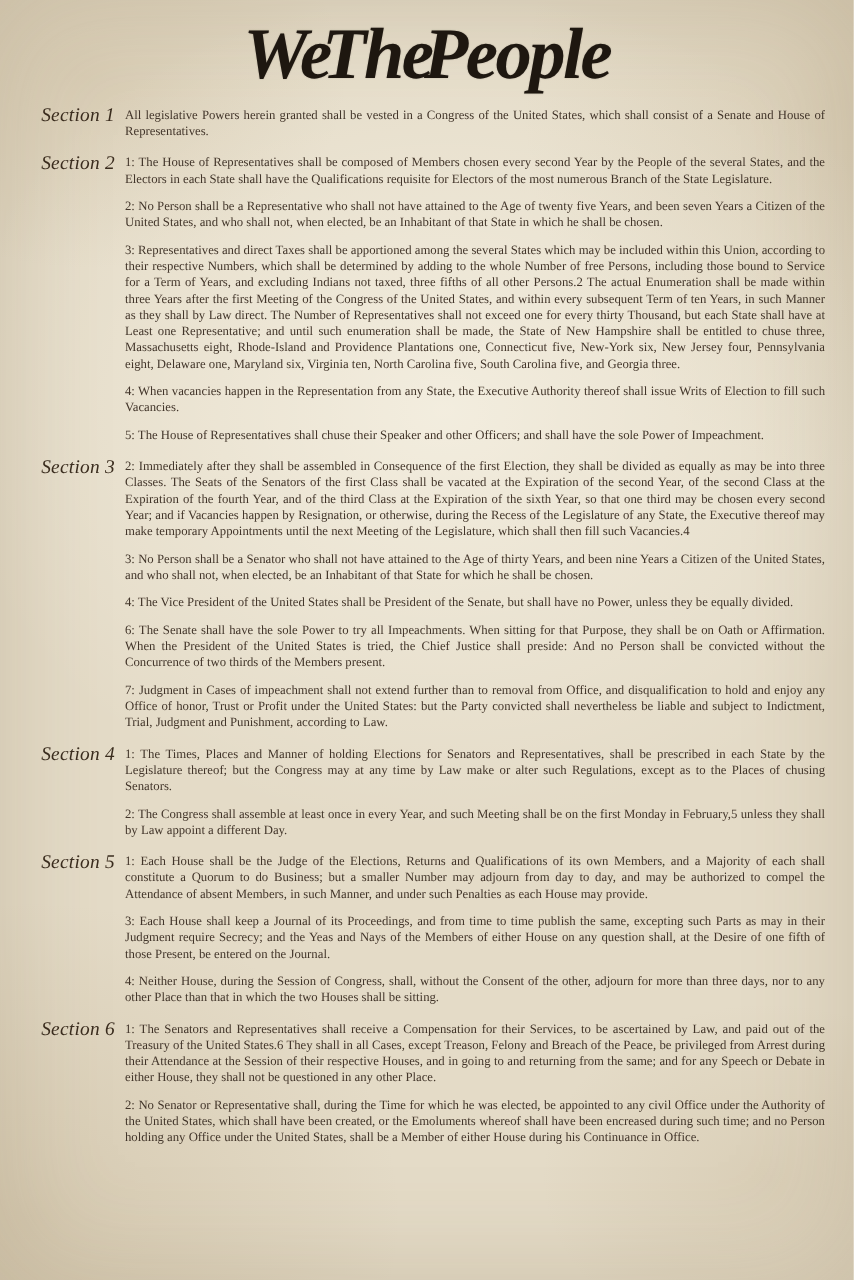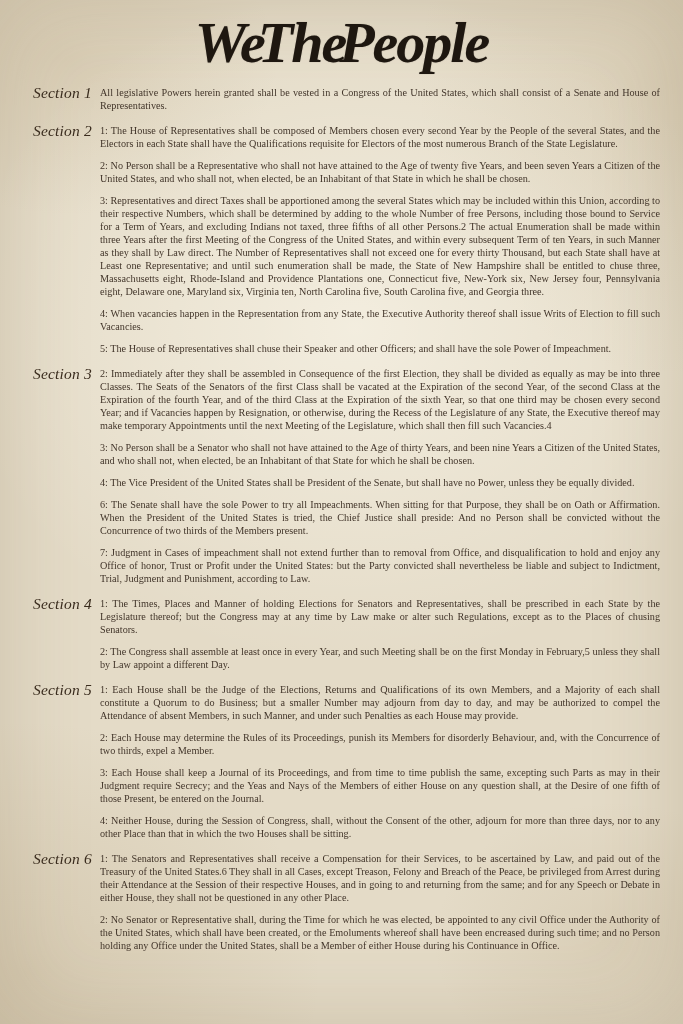--- a/index.html
+++ b/index.html
@@ -120,21 +120,20 @@
       <div class="section-clauses">
         <p class="clause">1: The Times, Places and Manner of holding Elections for Senators and Representatives, shall be prescribed in each State by the Legislature thereof; but the Congress may at any time by Law make or alter such Regulations, except as to the Places of chusing Senators.</p>
         <p class="clause">2: The Congress shall assemble at least once in every Year, and such Meeting shall be on the first Monday in February,5 unless they shall by Law appoint a different Day.</p>
       </div>
     </div>
 
     <div class="section">
       <div class="section-label">Section 5</div>
       <div class="section-clauses">
         <p class="clause">1: Each House shall be the Judge of the Elections, Returns and Qualifications of its own Members, and a Majority of each shall constitute a Quorum to do Business; but a smaller Number may adjourn from day to day, and may be authorized to compel the Attendance of absent Members, in such Manner, and under such Penalties as each House may provide.</p>
-        <p class="clause">2: Each House may determine the Rules of its Proceedings, punish its Members for disorderly Behaviour, and, with the Concurrence of two thirds, expel a Member.</p>
         <p class="clause">3: Each House shall keep a Journal of its Proceedings, and from time to time publish the same, excepting such Parts as may in their Judgment require Secrecy; and the Yeas and Nays of the Members of either House on any question shall, at the Desire of one fifth of those Present, be entered on the Journal.</p>
         <p class="clause">4: Neither House, during the Session of Congress, shall, without the Consent of the other, adjourn for more than three days, nor to any other Place than that in which the two Houses shall be sitting.</p>
       </div>
     </div>
 
     <div class="section">
       <div class="section-label">Section 6</div>
       <div class="section-clauses">
         <p class="clause">1: The Senators and Representatives shall receive a Compensation for their Services, to be ascertained by Law, and paid out of the Treasury of the United States.6 They shall in all Cases, except Treason, Felony and Breach of the Peace, be privileged from Arrest during their Attendance at the Session of their respective Houses, and in going to and returning from the same; and for any Speech or Debate in either House, they shall not be questioned in any other Place.</p>
         <p class="clause">2: No Senator or Representative shall, during the Time for which he was elected, be appointed to any civil Office under the Authority of the United States, which shall have been created, or the Emoluments whereof shall have been encreased during such time; and no Person holding any Office under the United States, shall be a Member of either House during his Continuance in Office.</p>

